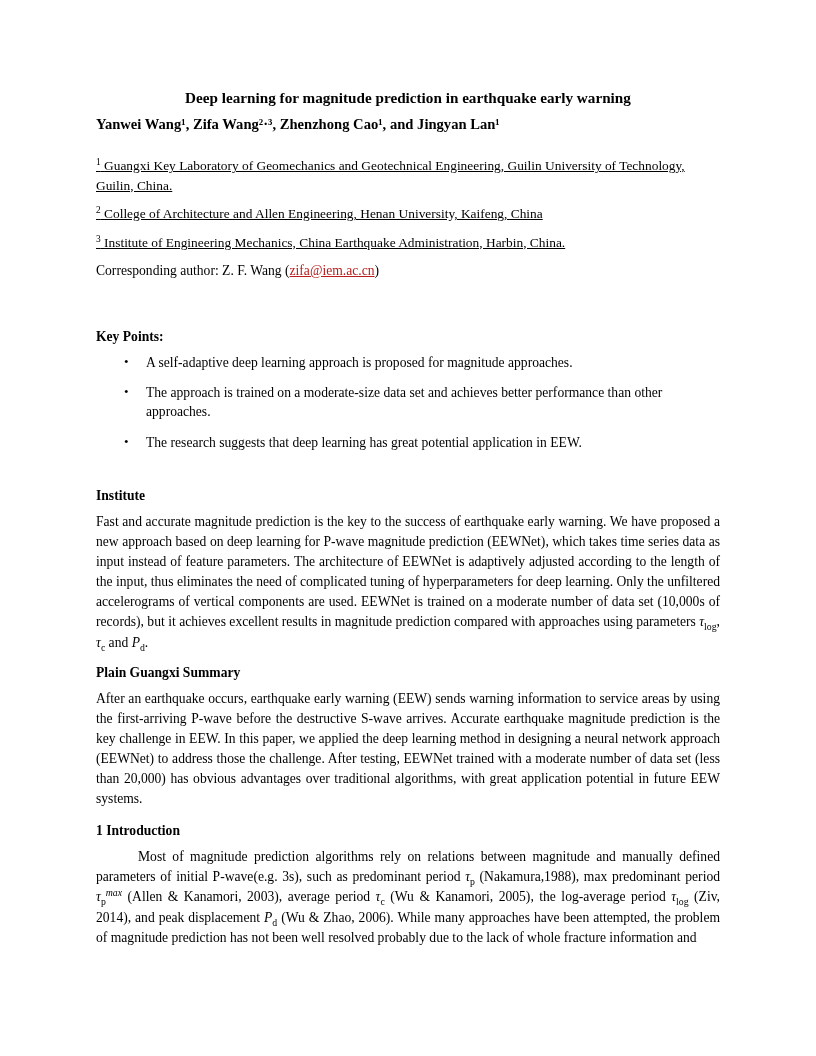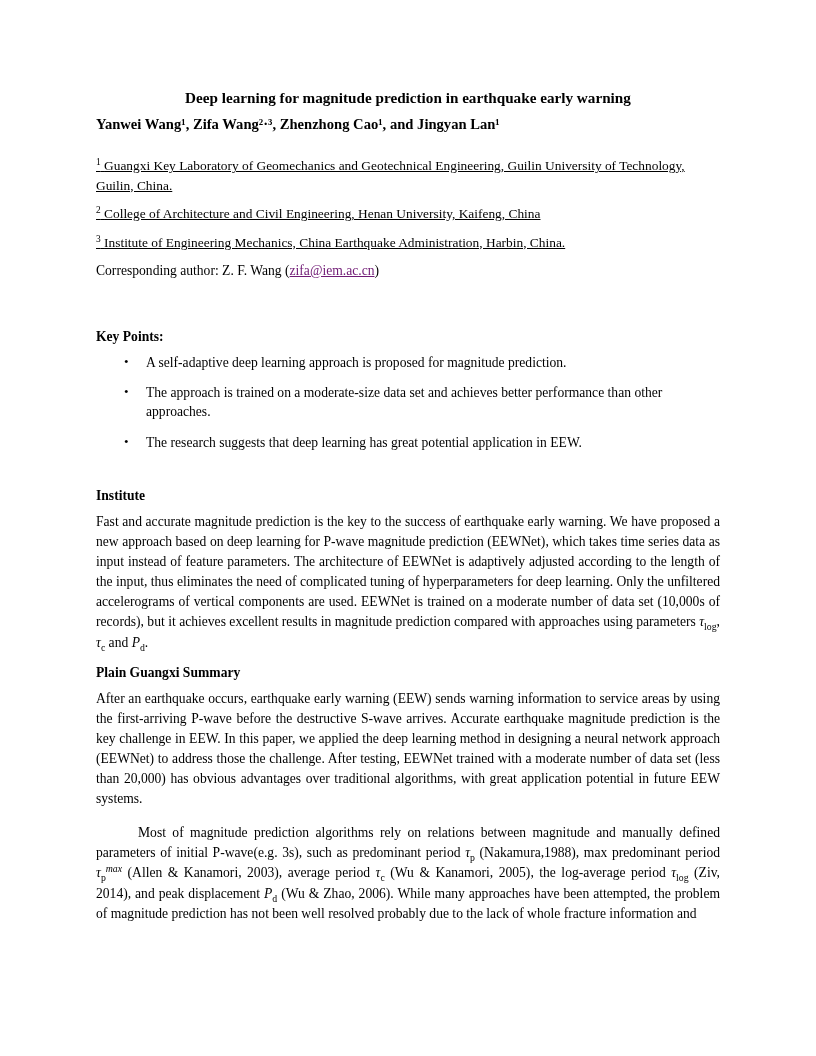--- a/index.html
+++ b/index.html
@@ -48,21 +48,21 @@
     font-size: 9.4px;
     vertical-align: super;
     line-height: 0;
   }
   .corresponding {
     font-size: 13.6px;
     line-height: 1.45;
     margin: 2px 0 0 0;
   }
   .email {
-    color: #701a75;
+    color: #b91c1c;
     text-decoration: underline;
   }
   .section-head {
     font-weight: bold;
     font-size: 13.6px;
     margin: 0 0 8px 0;
   }
   .keypoints-block {
     margin-top: 48px;
   }
@@ -128,37 +128,37 @@
   <div class="authors">
     <span>Yanwei Wang¹, Zifa Wang²·³, Zhenzhong Cao¹, and Jingyan Lan¹</span>
   </div>
 
   <div class="affil">
     <span class="mark">1</span>
     <span>Guangxi Key Laboratory of Geomechanics and Geotechnical Engineering, Guilin University of Technology, Guilin, China.</span>
   </div>
   <div class="affil">
     <span class="mark">2</span>
-    <span>College of Architecture and Civil Engineering, Henan University, Kaifeng, China</span>
+    <span>College of Architecture and Allen Engineering, Henan University, Kaifeng, China</span>
   </div>
   <div class="affil">
     <span class="mark">3</span>
     <span>Institute of Engineering Mechanics, China Earthquake Administration, Harbin, China.</span>
   </div>
 
   <div class="corresponding">
     <span>Corresponding author: Z. F. Wang (</span><a class="email" href="#">zifa@iem.ac.cn</a><span>)</span>
   </div>
 
   <div class="keypoints-block">
     <div class="section-head">Key Points:</div>
     <ul class="keypoints">
       <li>
         <span class="bullet">•</span>
-        <span>A self-adaptive deep learning approach is proposed for magnitude prediction.</span>
+        <span>A self-adaptive deep learning approach is proposed for magnitude approaches.</span>
       </li>
       <li>
         <span class="bullet">•</span>
         <span>The approach is trained on a moderate-size data set and achieves better performance than other approaches.</span>
       </li>
       <li>
         <span class="bullet">•</span>
         <span>The research suggests that deep learning has great potential application in EEW.</span>
       </li>
     </ul>
@@ -168,16 +168,17 @@
     <div class="section-head">Institute</div>
     <p class="body"><span>Fast and accurate magnitude prediction is the key to the success of earthquake early warning.  We have proposed a new approach based on deep learning for P-wave magnitude prediction (EEWNet), which takes time series data as input instead of feature parameters. The architecture of EEWNet is adaptively adjusted according to the length of the input, thus eliminates the need of complicated tuning of hyperparameters for deep learning. Only the unfiltered accelerograms of vertical components are used. EEWNet is trained on a moderate number of data set (10,000s of records), but it achieves excellent results in magnitude prediction compared with approaches using parameters </span><i class="mathit">τ</i><span class="sub">log</span><span>, </span><i class="mathit">τ</i><span class="sub">c</span><span> and </span><i class="mathit">P</i><span class="sub">d</span><span>.</span></p>
   </div>
 
   <div class="pls-block">
     <div class="section-head">Plain Guangxi Summary</div>
     <p class="body">After an earthquake occurs, earthquake early warning (EEW) sends warning information to service areas by using the first-arriving P-wave before the destructive S-wave arrives. Accurate earthquake magnitude prediction is the key challenge in EEW. In this paper, we applied the deep learning method in designing a neural network approach (EEWNet) to address those the challenge. After testing, EEWNet trained with a moderate number of data set (less than 20,000) has obvious advantages over traditional algorithms, with great application potential in future EEW systems.</p>
   </div>
 
   <div class="intro-block">
+    <div class="section-head">1 Introduction</div>
     <p class="body indent"><span>Most of magnitude prediction algorithms rely on relations between magnitude and manually defined parameters of initial P-wave(e.g. 3s), such as predominant period </span><i class="mathit">τ</i><span class="sub">p</span><span> (Nakamura,1988), max predominant period </span><i class="mathit">τ</i><span class="sub">p</span><span class="supit">max</span><span> (Allen &amp; Kanamori, 2003), average period </span><i class="mathit">τ</i><span class="sub">c</span><span> (Wu &amp; Kanamori, 2005), the log-average period </span><i class="mathit">τ</i><span class="sub">log</span><span> (Ziv, 2014), and peak displacement </span><i class="mathit">P</i><span class="sub">d</span><span> (Wu &amp; Zhao, 2006).   While many approaches have been attempted, the problem of magnitude prediction has not been well resolved probably due to the lack of whole fracture information and</span></p>
   </div>
 
 </div>
 
 </body></html>

